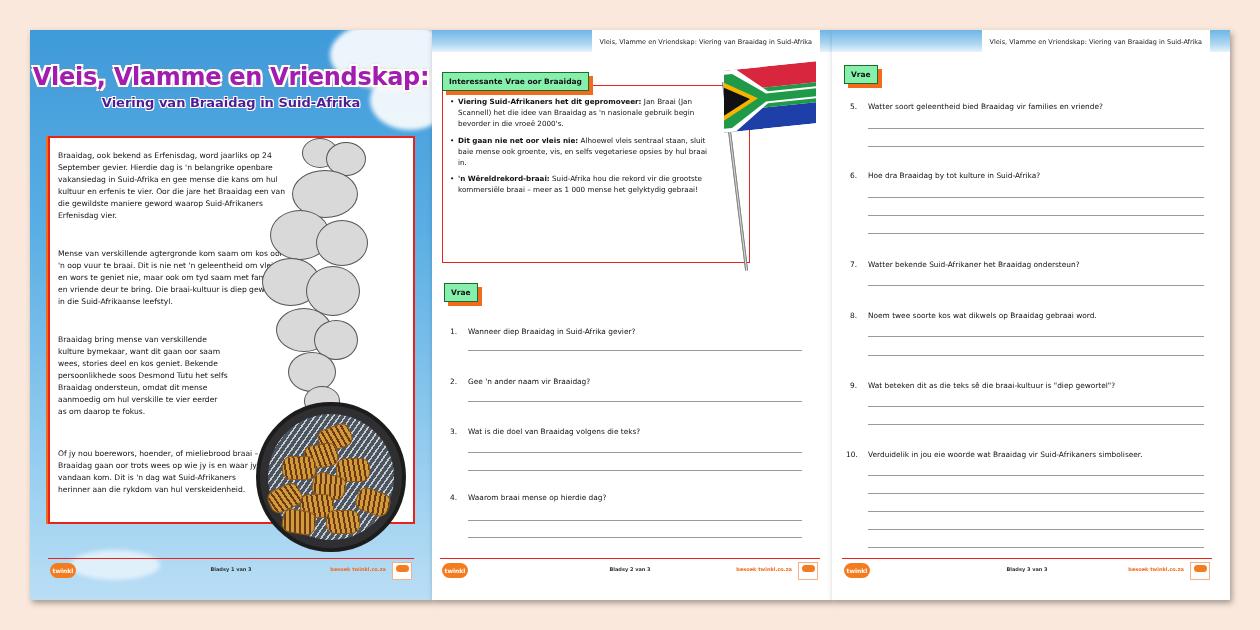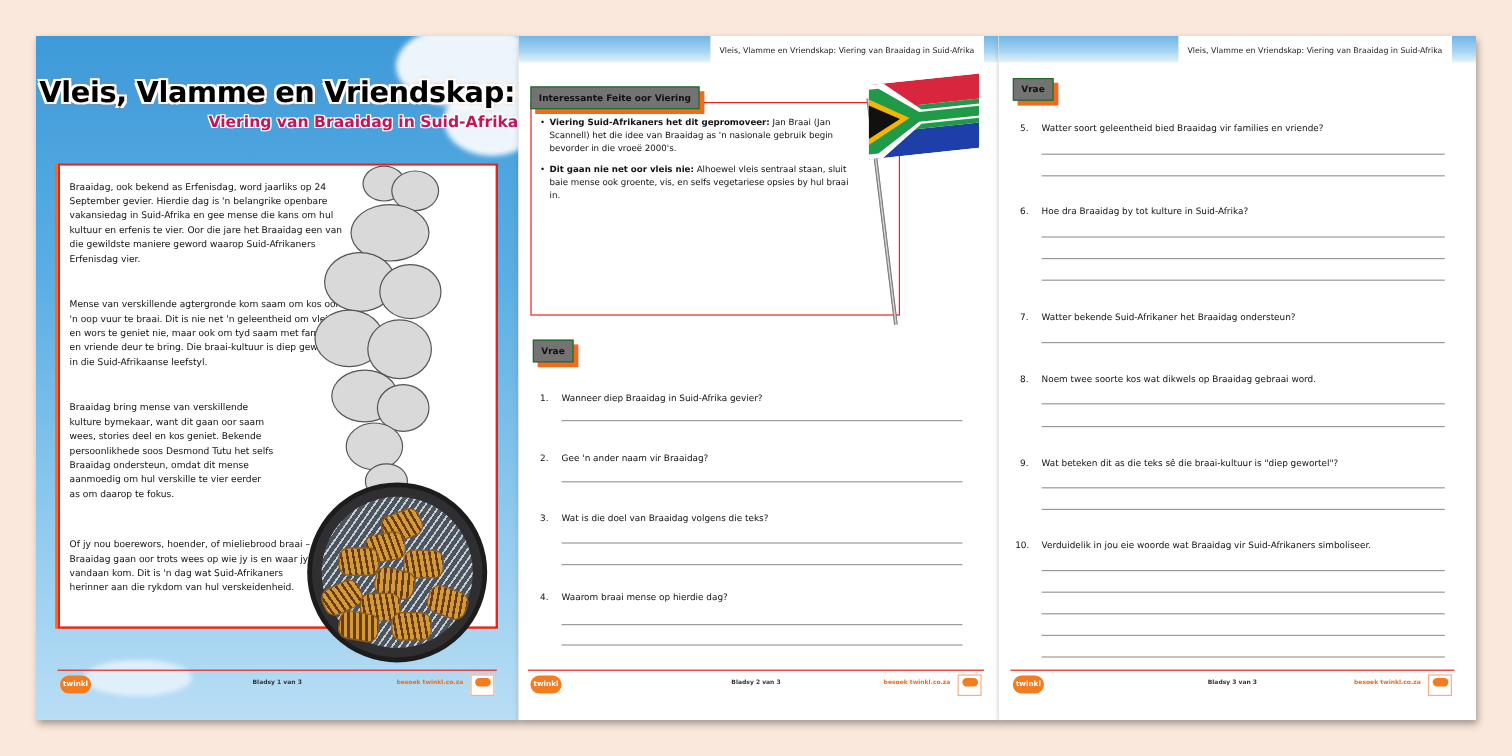--- a/index.html
+++ b/index.html
@@ -38,27 +38,27 @@
   .header-tab {
     position: absolute; top: 0; right: 12px; height: 22px;
     background: #ffffff; padding: 8px 8px 0 8px;
     font-size: 6.5px; color: #222; white-space: nowrap;
   }
 
   
   .title1 {
     position: absolute; top: 33px; left: 0; width: 100%; text-align: center;
     font-family: "DejaVu Sans", sans-serif; font-weight: bold;
-    font-size: 24px; color: #000000; letter-spacing: -0.3px;
+    font-size: 24px; color: #a21caf; letter-spacing: -0.3px;
     text-shadow: -2px -2px 0 #fff, 2px -2px 0 #fff, -2px 2px 0 #fff, 2px 2px 0 #fff,
                  0 0 4px #f26a1b, 1px 1px 0 #f26a1b;
   }
   .title2 {
-    position: absolute; top: 65px; left: 0; width: 100%; text-align: right;
-    font-weight: bold; font-size: 13px; color: #be185d;
+    position: absolute; top: 65px; left: 0; width: 100%; text-align: center;
+    font-weight: bold; font-size: 13px; color: #4c1d95;
     text-shadow: -1px -1px 0 #fff, 1px -1px 0 #fff, -1px 1px 0 #fff, 1px 1px 0 #fff;
   }
   .text-box1 {
     position: absolute; left: 18px; top: 106px; width: 367px; height: 388px;
     background: #ffffff; border: 2px solid #e8231b;
     box-shadow: -2px 0 0 #f26a1b;
   }
   .para {
     position: absolute; left: 8px; width: 232px;
     font-size: 7.6px; line-height: 12px; color: #111;
@@ -105,21 +105,21 @@
     position: absolute; right: 2px; top: 3px; width: 20px; height: 18px;
     border: 1px solid #f5b08a; background: #fff;
   }
   .badge::before {
     content: ""; position: absolute; left: 3px; top: 2px; width: 13px; height: 7px;
     background: #f47c20; border-radius: 5px;
   }
 
   
   .label-box {
-    position: absolute; background: #737373; border: 1.5px solid #1f6b2a;
+    position: absolute; background: #86efac; border: 1.5px solid #1f6b2a;
     font-size: 7.5px; font-weight: bold; padding: 4px 6px; color: #111;
     box-shadow: 4px 4px 0 #f26a1b;
     z-index: 3;
   }
   .facts-box {
     position: absolute; left: 10px; top: 55px; width: 308px; height: 178px;
     border: 1.5px solid #e8231b; background: #fff;
   }
   .fact-list { position: absolute; left: 18px; top: 66px; width: 285px; }
   .fact {
@@ -203,25 +203,26 @@
     <div class="site">besoek twinkl.co.za</div>
     <div class="badge"></div>
   </div>
 </div>
 
 <div class="page" id="page2">
   <div class="sky-strip"></div>
   <div class="header-tab">Vleis, Vlamme en Vriendskap: Viering van Braaidag in Suid-Afrika</div>
 
   <div class="facts-box"></div>
-  <div class="label-box" style="left:10px;top:42px;">Interessante Feite oor Viering</div>
+  <div class="label-box" style="left:10px;top:42px;">Interessante Vrae oor Braaidag</div>
 
   <div class="fact-list">
     <div class="fact" style="width:270px;"><b>Viering Suid-Afrikaners het dit gepromoveer:</b><span> Jan Braai (Jan Scannell) het die idee van Braaidag as 'n nasionale gebruik begin bevorder in die vroeë 2000's.</span></div>
     <div class="fact" style="width:265px;"><b>Dit gaan nie net oor vleis nie:</b><span> Alhoewel vleis sentraal staan, sluit baie mense ook groente, vis, en selfs vegetariese opsies by hul braai in.</span></div>
+    <div class="fact" style="width:255px;"><b>'n Wêreldrekord-braai:</b><span> Suid-Afrika hou die rekord vir die grootste kommersiële braai – meer as 1 000 mense het gelyktydig gebraai!</span></div>
   </div>
 
   <div class="flag-pole"></div>
   <svg class="flag" viewBox="0 0 92 62">
     <rect x="0" y="0" width="92" height="21" fill="#d7263d"></rect>
     <rect x="0" y="41" width="92" height="21" fill="#1e3fa8"></rect>
     <rect x="0" y="21" width="92" height="20" fill="#1f9a48"></rect>
     <polygon points="0,0 12,0 44,25 92,25 92,37 44,37 12,62 0,62" fill="#ffffff"></polygon>
     <polygon points="0,4 8,4 42,27 92,27 92,35 42,35 8,58 0,58" fill="#1f9a48"></polygon>
     <polygon points="0,12 34,31 0,50" fill="#f4b400"></polygon>

